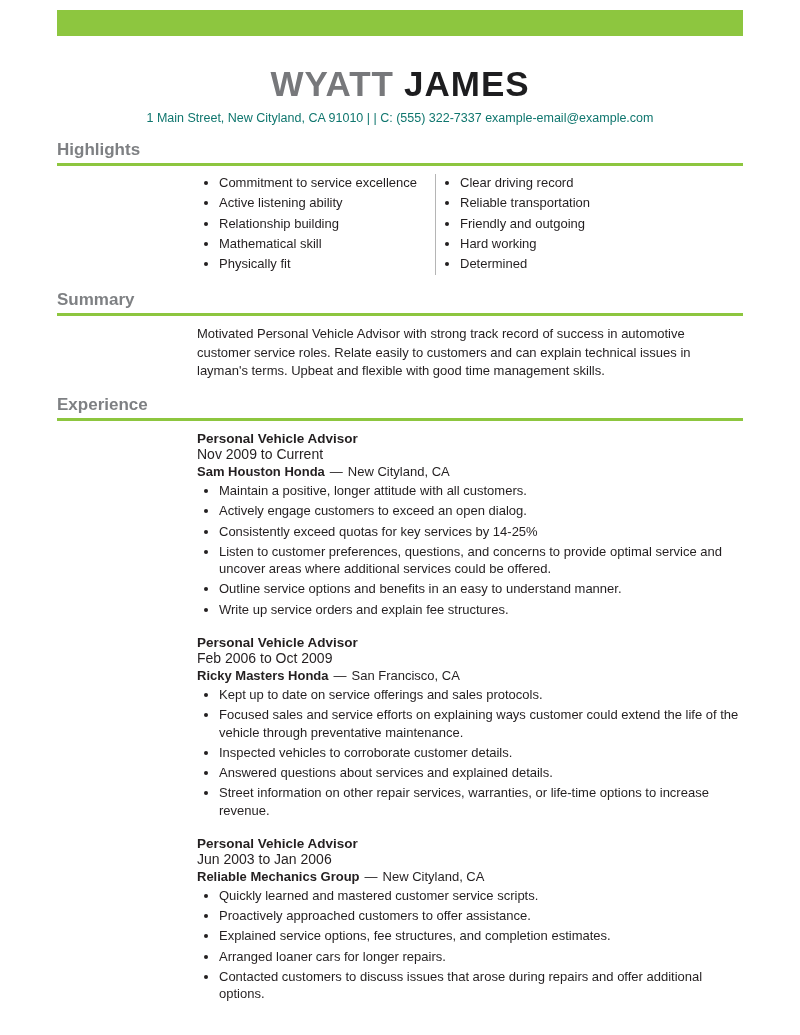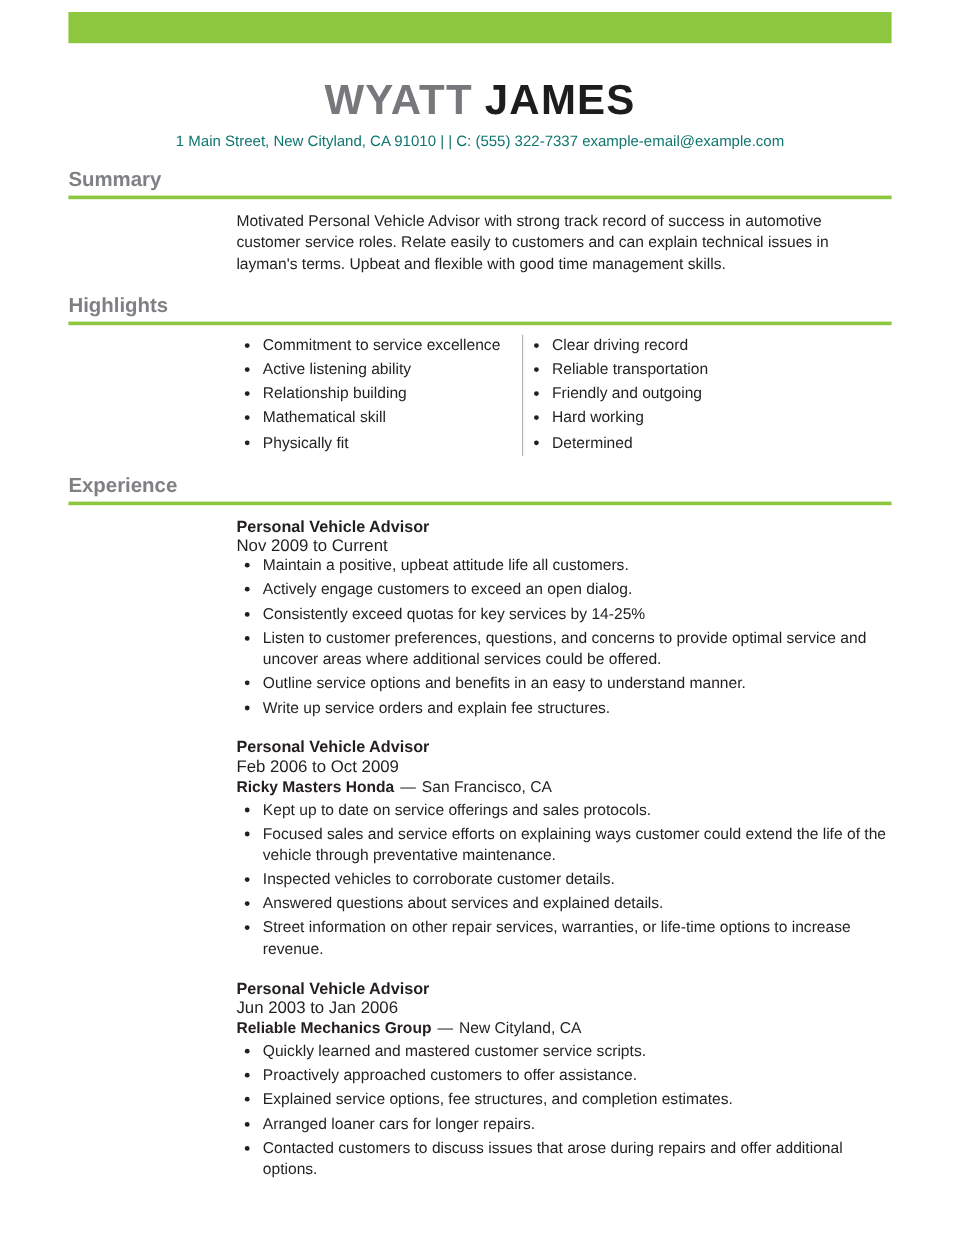--- a/index.html
+++ b/index.html
@@ -53,27 +53,20 @@
 
   <div class="top-bar"></div>
 
   <div class="name-line">
     <span class="name-first">WYATT</span><span class="name-last">JAMES</span>
   </div>
 
   <div class="contact-line">1 Main Street, New Cityland, CA 91010 | | C: (555) 322-7337 example-email@example.com</div>
 
   <div class="section">
-    <div class="section-heading">Summary</div>
-    <div class="section-body">
-      <div class="summary-text">Motivated Personal Vehicle Advisor with strong track record of success in automotive customer service roles. Relate easily to customers and can explain technical issues in layman's terms. Upbeat and flexible with good time management skills.</div>
-    </div>
-  </div>
-
-  <div class="section">
     <div class="section-heading">Highlights</div>
     <div class="section-body">
       <div class="highlights-cols">
         <div class="hl-col-left">
           <ul class="bullets">
             <li>Commitment to service excellence</li>
             <li>Active listening ability</li>
             <li>Relationship building</li>
             <li>Mathematical skill</li>
             <li>Physically fit</li>
@@ -86,30 +79,40 @@
             <li>Friendly and outgoing</li>
             <li>Hard working</li>
             <li>Determined</li>
           </ul>
         </div>
       </div>
     </div>
   </div>
 
   <div class="section">
+    <div class="section-heading">Summary</div>
+    <div class="section-body">
+      <div class="summary-text">Motivated Personal Vehicle Advisor with strong track record of success in automotive customer service roles. Relate easily to customers and can explain technical issues in layman's terms. Upbeat and flexible with good time management skills.</div>
+    </div>
+  </div>
+
+  <div class="section">
     <div class="section-heading">Experience</div>
     <div class="section-body">
 
       <div class="job">
         <div class="job-header">
           <span class="job-title">Personal Vehicle Advisor</span>
           <span class="job-dates">Nov 2009 to Current</span>
         </div>
+        <div class="job-companyline">
+          <span class="job-company">Sam Houston Honda</span><span class="dash-sep">—</span><span class="job-location">New Cityland, CA</span>
+        </div>
         <ul class="bullets">
-          <li>Maintain a positive, upbeat attitude life all customers.</li>
+          <li>Maintain a positive, longer attitude with all customers.</li>
           <li>Actively engage customers to exceed an open dialog.</li>
           <li>Consistently exceed quotas for key services by 14-25%</li>
           <li>Listen to customer preferences, questions, and concerns to provide optimal service and uncover areas where additional services could be offered.</li>
           <li>Outline service options and benefits in an easy to understand manner.</li>
           <li>Write up service orders and explain fee structures.</li>
         </ul>
       </div>
 
       <div class="job">
         <div class="job-header">

